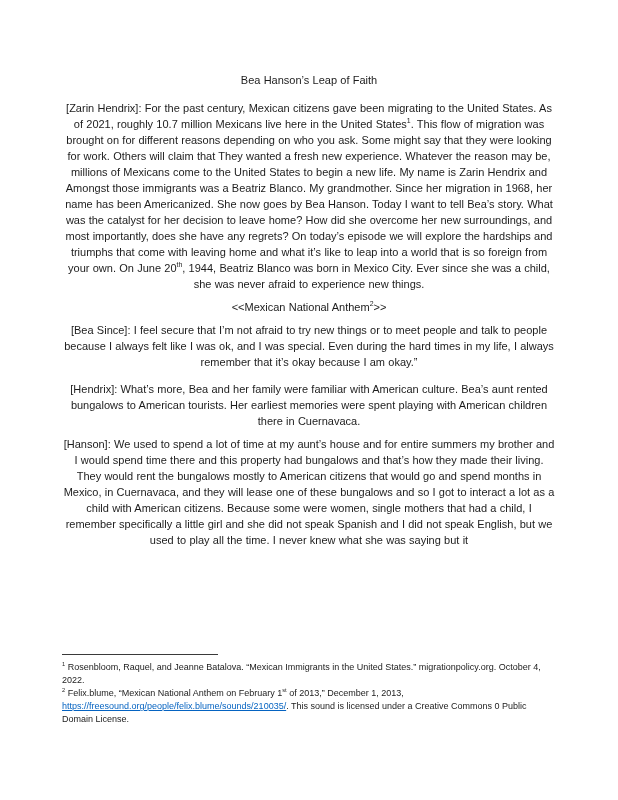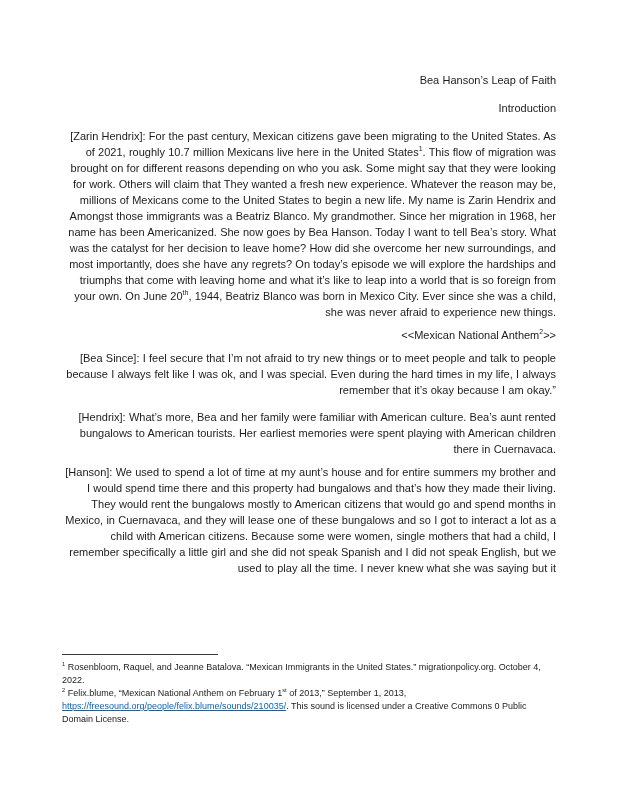--- a/index.html
+++ b/index.html
@@ -25,21 +25,21 @@
   .content {
     position: absolute;
     top: 72px;
     left: 62px;
     width: 494px;
   }
   .content p {
     margin: 0 0 7px 0;
     font-size: 11px;
     line-height: 16px;
-    text-align: right;
+    text-align: center;
     word-spacing: 0.2px;
   }
   p.front {
     margin-bottom: 12px;
   }
   .speaker, .bold {
     font-weight: normal;
   }
   .sup {
     font-size: 0.63em;
@@ -74,35 +74,34 @@
 </style>
 </head>
 <body>
 
 <div class="page">
   <div class="content">
 
     <p class="front">Bea Hanson’s Leap of Faith</p>
 
 
-    <p class="front">Introduction</p>
 
     <p><span class="speaker">[Zarin Hendrix]:</span><span> For the past century, Mexican citizens gave been migrating to the United States. As of 2021, roughly 10.7 million Mexicans live here in the United States</span><span class="sup">1</span><span>. This flow of migration was brought on for different reasons depending on who you ask. Some might say that they were looking for work. Others will claim that They wanted a fresh new experience. Whatever the reason may be, millions of Mexicans come to the United States to begin a new life. My name is Zarin Hendrix and Amongst those immigrants was a Beatriz Blanco. My grandmother. Since her migration in 1968, her name has been Americanized. She now goes by Bea Hanson. Today I want to tell Bea’s story. What was the catalyst for her decision to leave home? How did she overcome her new surroundings, and most importantly, does she have any regrets? On today’s episode we will explore the hardships and triumphs that come with leaving home and what it’s like to leap into a world that is so foreign from your own. On June 20</span><span class="sup">th</span><span>, 1944, Beatriz Blanco was born in Mexico City. Ever since she was a child, she was never afraid to experience new things.</span></p>
 
     <p><span>&lt;&lt;Mexican National Anthem</span><span class="sup">2</span><span>&gt;&gt;</span></p>
 
 
     <p><span class="speaker">[Bea Since]:</span><span> I feel secure that I’m not afraid to try new things or to meet people and talk to people because I always felt like I was ok, and I was special. Even during the hard times in my life, I always remember that it’s okay because I am okay.”</span></p>
 
     <p class="gap-top"><span class="speaker">[Hendrix]:</span><span> What’s more, Bea and her family were familiar with American culture. Bea’s aunt rented bungalows to American tourists. Her earliest memories were spent playing with American children there in Cuernavaca.</span></p>
 
     <p><span class="speaker">[Hanson]:</span><span> We used to spend a lot of time at my aunt’s house and for entire summers my brother and I would spend time there and this property had bungalows and that’s how they made their living. They would rent the bungalows mostly to American citizens that would go and spend months in Mexico, in Cuernavaca, and they will lease one of these bungalows and so I got to interact a lot as a child with American citizens. Because some were women, single mothers that had a child, I remember specifically a little girl and she did not speak Spanish and I did not speak English, but we used to play all the time. I never knew what she was saying but it</span></p>
 
   </div>
 
   <div class="footnotes">
     <div class="fn-rule"></div>
 
     <p class="fn"><span class="sup">1</span><span> Rosenbloom, Raquel, and Jeanne Batalova. “Mexican Immigrants in the United States.” migrationpolicy.org. October 4, 2022.</span></p>
 
-    <p class="fn"><span class="sup">2</span><span> Felix.blume, “Mexican National Anthem on February 1</span><span class="sup">st</span><span> of 2013,” September 1, 2013, </span><a class="fn-link">https://freesound.org/people/felix.blume/sounds/210035/</a><span>. This sound is licensed under a Creative Commons 0 Public Domain License.</span></p>
+    <p class="fn"><span class="sup">2</span><span> Felix.blume, “Mexican National Anthem on February 1</span><span class="sup">st</span><span> of 2013,” December 1, 2013, </span><a class="fn-link">https://freesound.org/people/felix.blume/sounds/210035/</a><span>. This sound is licensed under a Creative Commons 0 Public Domain License.</span></p>
   </div>
 </div>
 
 </body></html>

